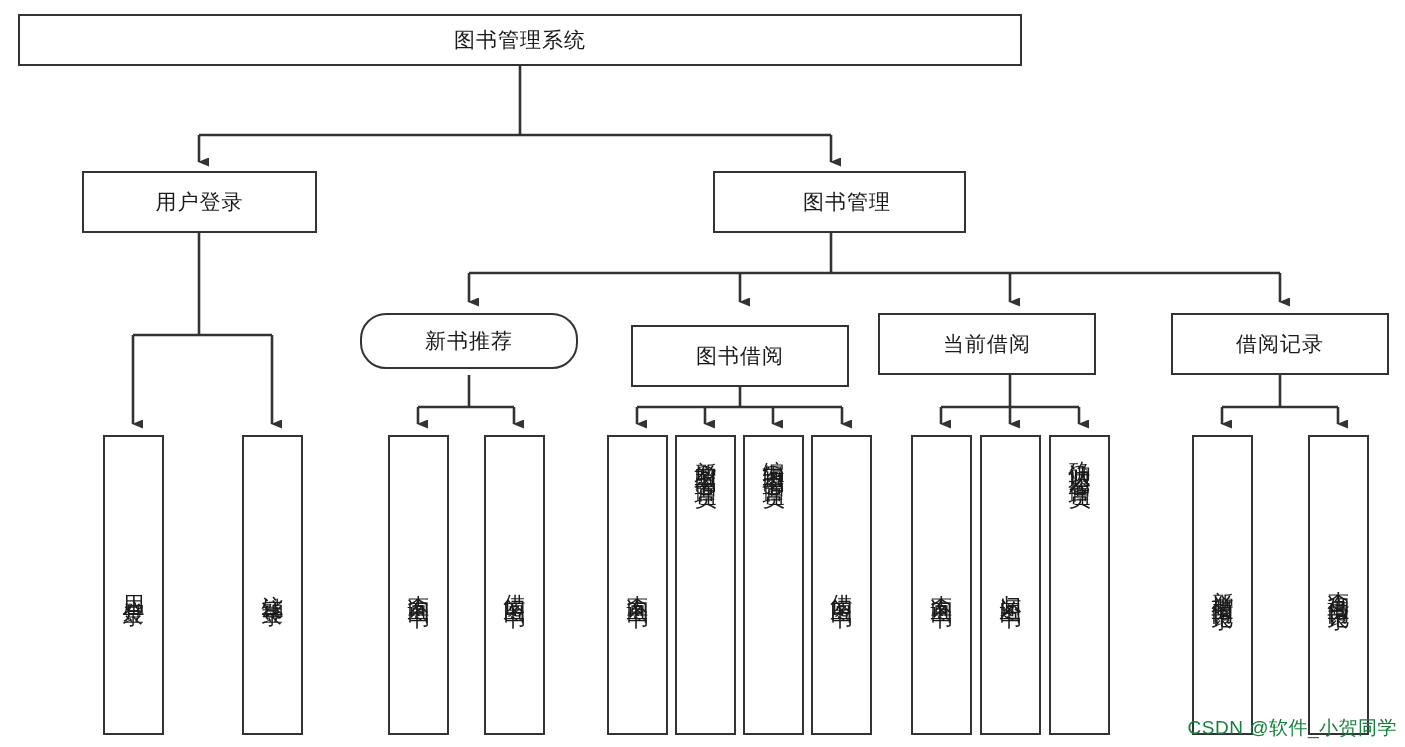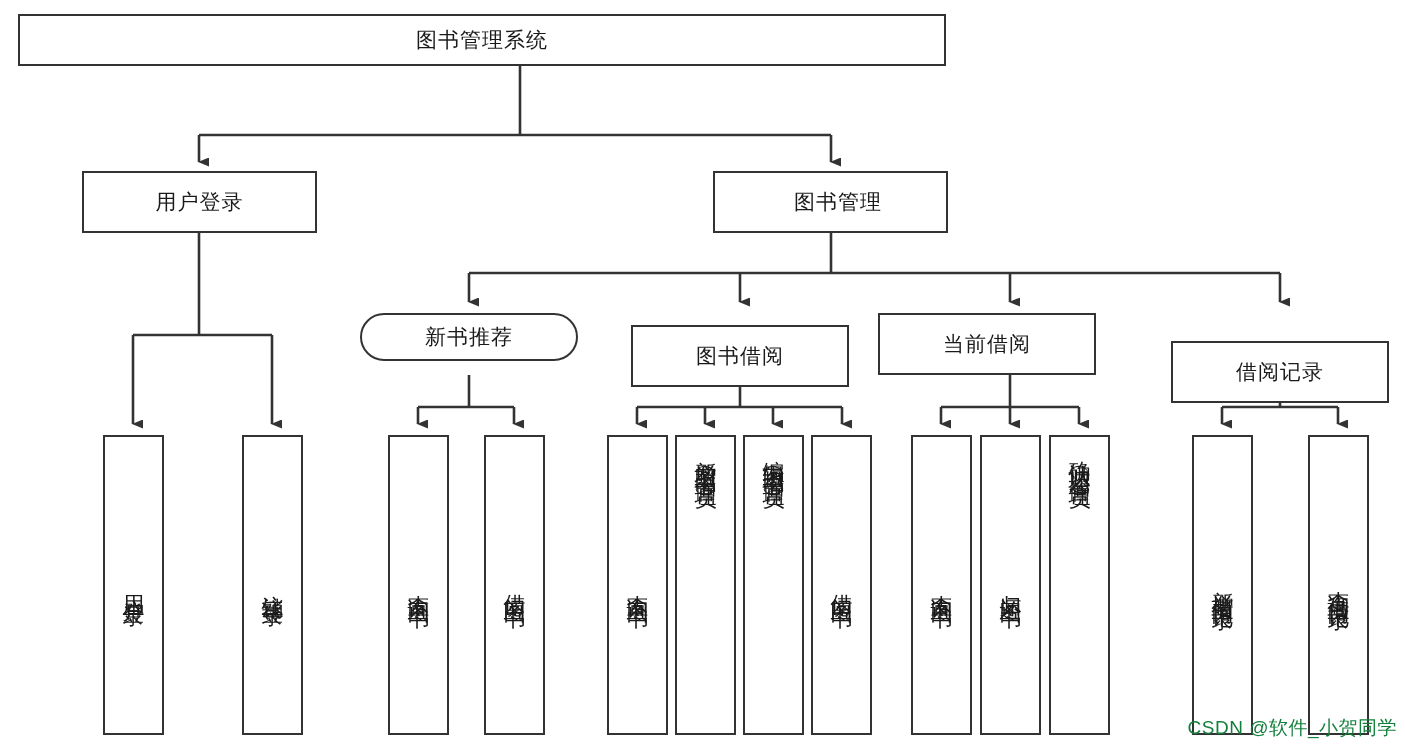--- a/index.html
+++ b/index.html
@@ -118,45 +118,45 @@
       <path d="M1010,407 L1010,424" marker-end="url(#arrow)"></path>
       <path d="M1079,407 L1079,424" marker-end="url(#arrow)"></path>
 
       <path d="M1280,375 L1280,407"></path>
       <path d="M1222,407 L1338,407"></path>
       <path d="M1222,407 L1222,424" marker-end="url(#arrow)"></path>
       <path d="M1338,407 L1338,424" marker-end="url(#arrow)"></path>
     </g>
   </svg>
 
-  <div class="node" style="left:18px; top:14px; width:928px; height:52px;">
+  <div class="node" style="left:18px; top:14px; width:1004px; height:52px;">
     <span class="node-label">图书管理系统</span>
   </div>
 
   <div class="node" style="left:82px; top:171px; width:235px; height:62px;">
     <span class="node-label">用户登录</span>
   </div>
 
-  <div class="node" style="left:713px; top:171px; width:235px; height:62px;padding-left:15px;">
+  <div class="node" style="left:713px; top:171px; width:253px; height:62px;padding-left:15px;">
     <span class="node-label">图书管理</span>
   </div>
 
-  <div class="node" style="left:360px; top:313px; width:218px; height:48px;border-radius:26px;">
+  <div class="node" style="left:360px; top:313px; width:218px; height:56px;border-radius:26px;">
     <span class="node-label">新书推荐</span>
   </div>
 
   <div class="node" style="left:631px; top:313px; width:218px; height:62px;margin-top:12px;">
     <span class="node-label">图书借阅</span>
   </div>
 
   <div class="node" style="left:878px; top:313px; width:218px; height:62px;">
     <span class="node-label">当前借阅</span>
   </div>
 
-  <div class="node" style="left:1171px; top:313px; width:218px; height:62px;margin-top:28px;">
+  <div class="node" style="left:1171px; top:313px; width:218px; height:62px;">
     <span class="node-label">借阅记录</span>
   </div>
 
   <div class="node vertical leaf-tall centered" style="left:103px; top:435px; width:61px; height:300px;">
     <span class="node-label">用户登录</span>
   </div>
   <div class="node vertical leaf-tall centered" style="left:242px; top:435px; width:61px; height:300px;">
     <span class="node-label">注销登录</span>
   </div>
 

